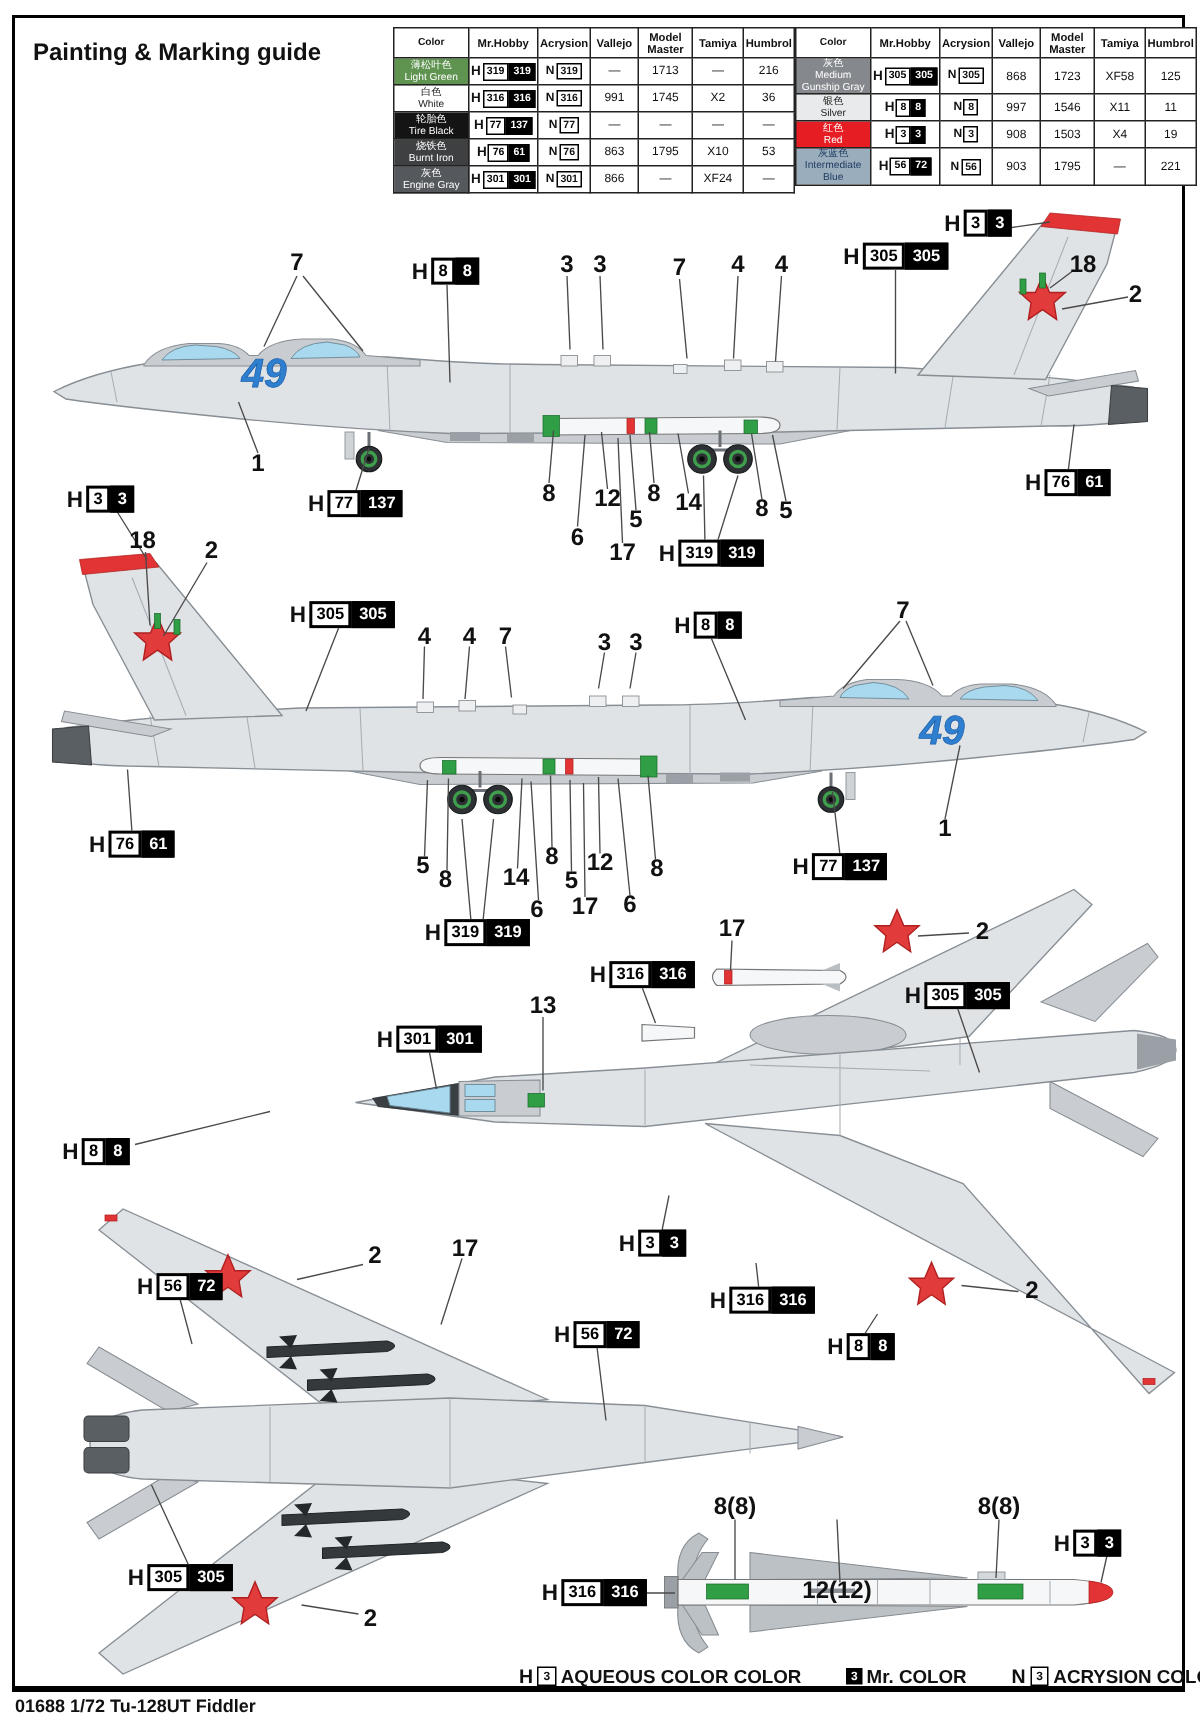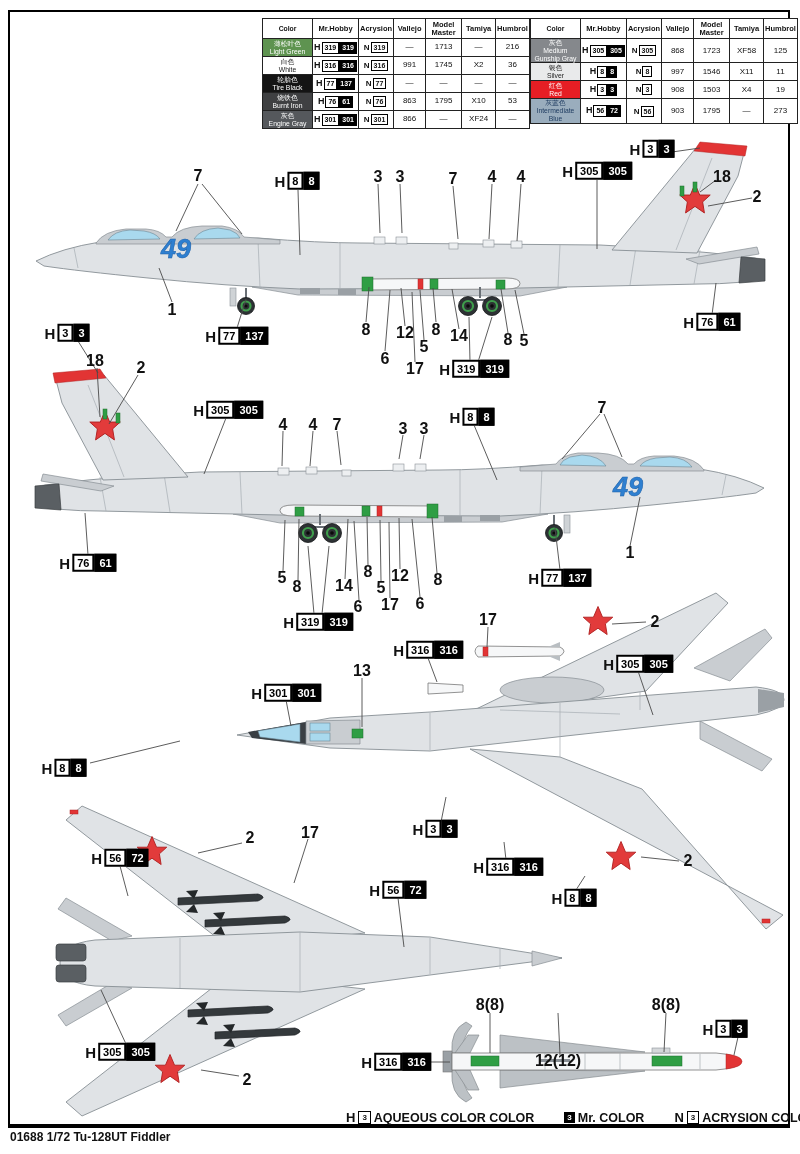--- a/index.html
+++ b/index.html
@@ -208,20 +208,21 @@
     M314,614L308,546 M322,614L329,546
     M488,627L487,647 M646,622L612,624 M428,658L437,682 M638,671L653,715 M362,678L362,727
     M286,700L291,726 M90,763L180,741 M441,822L446,797 M506,860L504,842 M679,861L641,857
     M576,890L585,876
     M242,843L198,853 M308,839L294,883 M120,866L128,896 M398,898L404,947
     M126,1044L101,990 M239,1076L201,1070
     M490,1013L490,1053 M558,1013L560,1055 M666,1013L664,1052 M738,1037L734,1055 M426,1062L450,1062"></path>
 </svg>
 
 <div class="titles">
+  <div class="t-en">Painting &amp; Marking guide</div>
 </div>
 
 <div class="ptable">
   <div class="pt-wrap">
     <div id="tblL">
         <table>
           <tbody>
             <tr>
               <th class="c-name">Color</th>
               <th class="c-hob">Mr.Hobby</th>
@@ -381,21 +382,21 @@
               </td>
               <td class="c-hob"><span class="chip sm">
                   <span class="H">H</span>
                   <span class="wb">56</span>
                   <span class="bb">72</span>
                 </span></td>
               <td class="c-acr"><b>N</b><span class="nbox">56</span></td>
               <td class="c-val">903</td>
               <td class="c-mm">1795</td>
               <td class="c-tam">—</td>
-              <td class="c-hum">273</td>
+              <td class="c-hum">221</td>
             </tr>
           </tbody>
         </table>
       </div>
   </div>
 </div>
 
 <div id="callouts">
     <div class="co" style="left: 198px; top: 176px;">7</div>
     <div class="coc" style="left: 297px; top: 181px;"><span class="chip">

